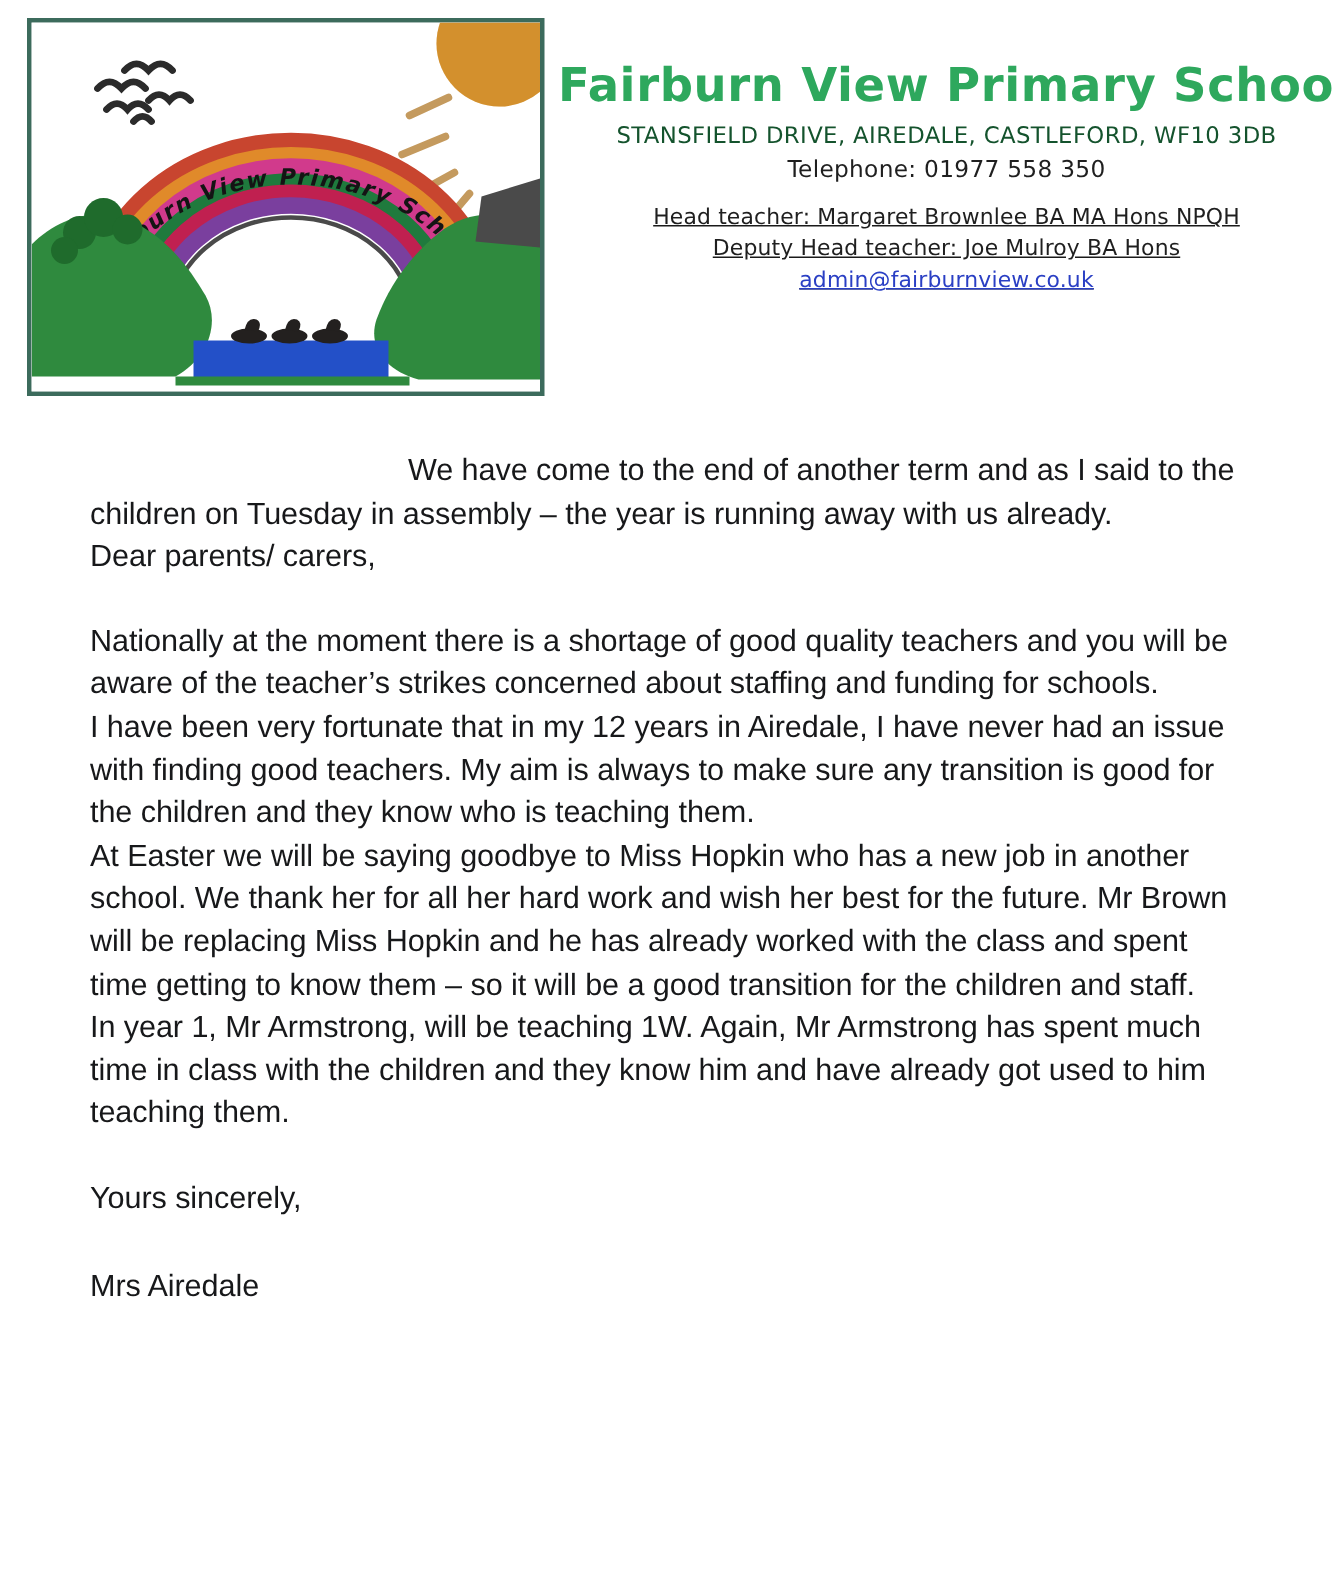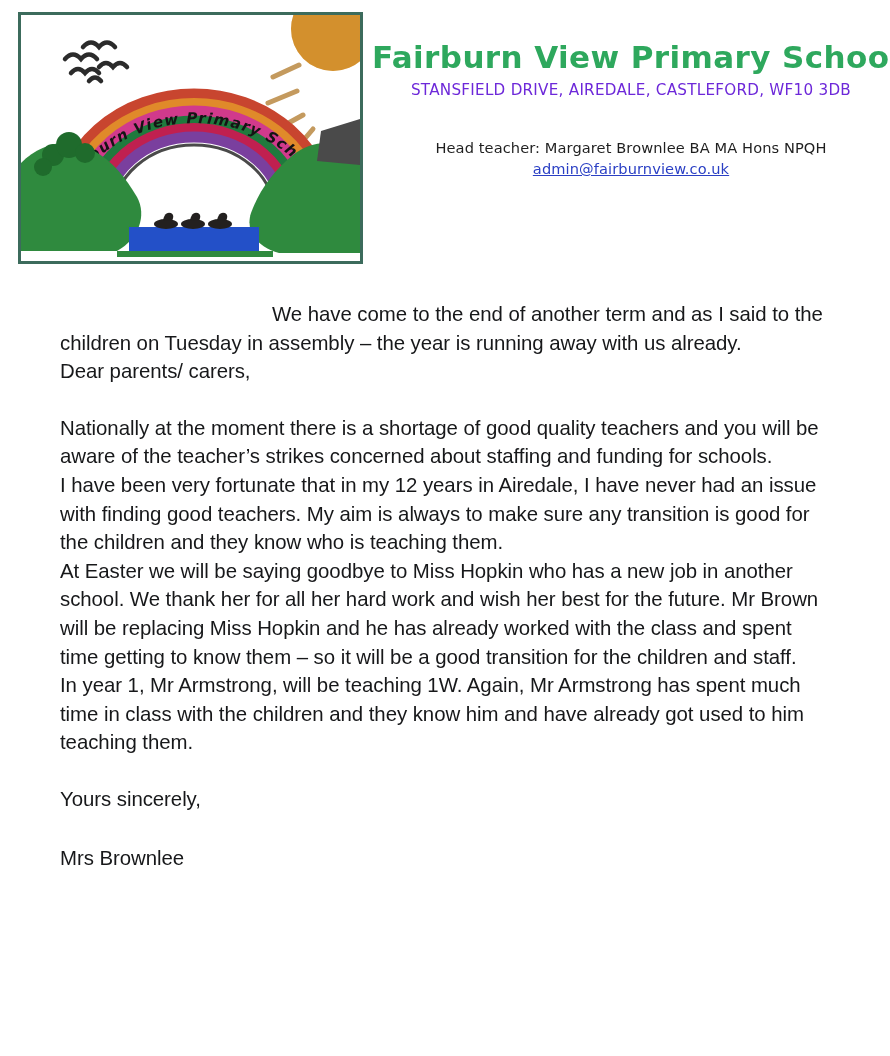--- a/index.html
+++ b/index.html
@@ -55,34 +55,35 @@
     font-size: 31px;
     font-weight: bold;
     color: #2ea85d;
     letter-spacing: 0.4px;
     line-height: 1.1;
     white-space: nowrap;
   }
   .addr-line {
     font-family: "DejaVu Sans", sans-serif;
     font-size: 15.2px;
-    color: #6d28d9;
+    color: #14532d;
     letter-spacing: 0.25px;
     margin-top: 7px;
     white-space: nowrap;
   }
   .tel-line {
     font-family: "DejaVu Sans", sans-serif;
     font-size: 15.5px;
     color: #1f1f1f;
     margin-top: 5px;
     letter-spacing: 0.2px;
   }
   .staff-block {
-    margin-top: 38px;
+    margin-top: 12px;
+    text-decoration: underline;
   }
   .staff-line {
     font-family: "DejaVu Sans", sans-serif;
     font-size: 14.6px;
     color: #1f1f1f;
     line-height: 1.45;
     letter-spacing: 0.1px;
   }
   .link-line {
     font-family: "DejaVu Sans", sans-serif;
@@ -190,23 +191,25 @@
             <path d="M196 205 q2 -9 8 -7 q4 2 1 8 Z"></path>
           </g>
         </g>
       </svg>
     </div>
   </div>
 
   <div class="head-text">
     <div class="school-name">Fairburn View Primary School</div>
     <div class="addr-line">STANSFIELD DRIVE, AIREDALE, CASTLEFORD, WF10 3DB</div>
+    <div class="tel-line">Telephone:  01977 558 350</div>
 
     <div class="staff-block">
       <div class="staff-line">Head teacher:  Margaret Brownlee BA MA Hons NPQH</div>
+      <div class="staff-line">Deputy Head teacher: Joe Mulroy BA Hons</div>
       <a class="link-line">admin@fairburnview.co.uk</a>
     </div>
   </div>
 </div>
 
 <div class="letter-body">
 
   <p class="para"><span class="indent-run"></span><span>We have come to the end of another term and as I said to the children on Tuesday in assembly – the year is running away with us already.</span></p>
 
   <p class="para">Dear parents/ carers,</p>
@@ -217,14 +220,14 @@
   <p class="para">I have been very fortunate that in my 12 years in Airedale, I have never had an issue with finding good teachers.  My aim is always to make sure any transition is good for the children and they know who is teaching them.</p>
   <p class="para">At Easter we will be saying goodbye to Miss Hopkin who has a new job in another school.  We thank her for all her hard work and wish her best for the future.  Mr Brown will be replacing Miss Hopkin and he has already worked with the class and spent time getting to know them – so it will be a good transition for the children and staff.</p>
   <p class="para">In year 1, Mr Armstrong, will be teaching 1W.  Again, Mr Armstrong has spent much time in class with the children and they know him and have already got used to him teaching them.</p>
 
   <div class="para-gap"></div>
 
   <p class="para">Yours sincerely,</p>
 
   <div class="sig-gap"></div>
 
-  <p class="para">Mrs Brownlee</p>
+  <p class="para">Mrs Airedale</p>
 </div>
 
 </body></html>

